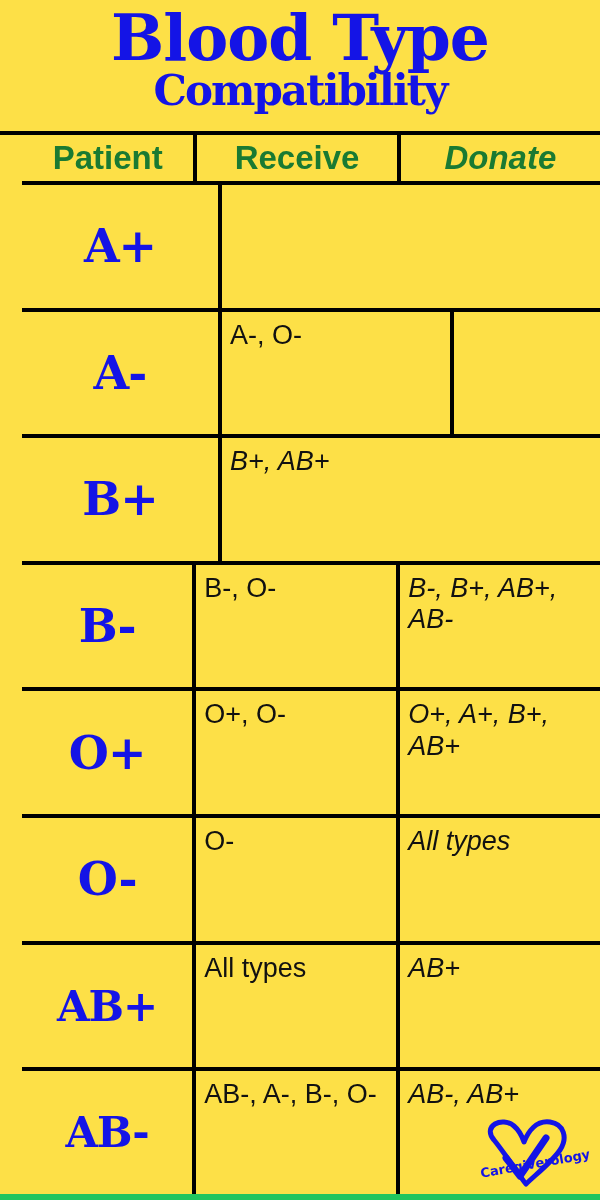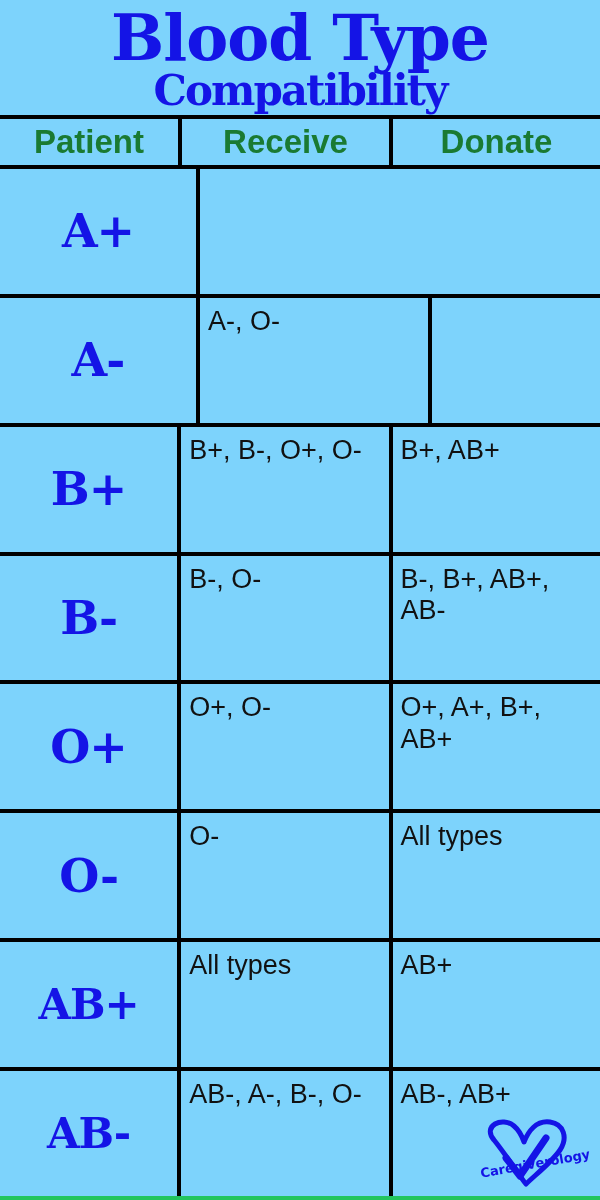--- a/index.html
+++ b/index.html
@@ -12,21 +12,21 @@
     height: 1200px;
     font-family: "Liberation Sans", sans-serif;
     overflow: hidden;
     position: relative;
   }
   .poster {
     width: 600px;
     height: 1200px;
     box-sizing: border-box;
     position: relative;
-    background: #7dd3fc;
+    background: #fde047;
     display: flex;
     flex-direction: column;
   }
   
   .title-block {
     text-align: center;
     padding: 8px 6px 0 6px;
   }
   .title-line {
     font-family: "DejaVu Serif", serif;
@@ -36,45 +36,46 @@
     line-height: 0.98;
     letter-spacing: -1px;
     white-space: nowrap;
   }
   .title-line.second {
     font-size: 42px;
     letter-spacing: -2px;
   }
   
   .table {
-    margin-top: 4px;
+    margin-top: 20px;
     border-top: 4px solid #000000;
-    border-bottom: 4px solid #22c55e;
+    border-bottom: 6px solid #22c55e;
     flex: 1 1 auto;
     display: flex;
     flex-direction: column;
+    padding-left: 22px;
   }
   .head-row {
     display: flex;
     border-bottom: 4px solid #000000;
     height: 46px;
   }
   .head-cell {
     font-family: "Liberation Sans", sans-serif;
     font-weight: bold;
     font-size: 33px;
     color: #1a7a32;
     display: flex;
     align-items: center;
     justify-content: center;
     box-sizing: border-box;
   }
   .col1 { width: 200px; }
   .col2 { width: 232px; }
-  .col3 { width: 228px; }
+  .col3 { width: 228px; font-style: italic; }
   .vline { border-right: 4px solid #000000; }
   .head-row .col1 { justify-content: center; }
   .head-row .col2 { justify-content: center; }
   .head-row .col3 { justify-content: center; }
 
   .row {
     display: flex;
     flex: 1 1 0;
     border-bottom: 4px solid #000000;
     min-height: 0;
@@ -138,21 +139,20 @@
       <div class="cell type col1 vline">A+</div>
     </div>
 
     <div class="row">
       <div class="cell type col1 vline">A-</div>
       <div class="cell text col2 vline">A-, O-</div>
     </div>
 
     <div class="row">
       <div class="cell type col1 vline">B+</div>
-      <div class="cell text col2 vline">B+, B-, O+, O-</div>
       <div class="cell text col3">B+, AB+</div>
     </div>
 
     <div class="row">
       <div class="cell type col1 vline">B-</div>
       <div class="cell text col2 vline">B-, O-</div>
       <div class="cell text col3">B-, B+, AB+, AB-</div>
     </div>
 
     <div class="row">

